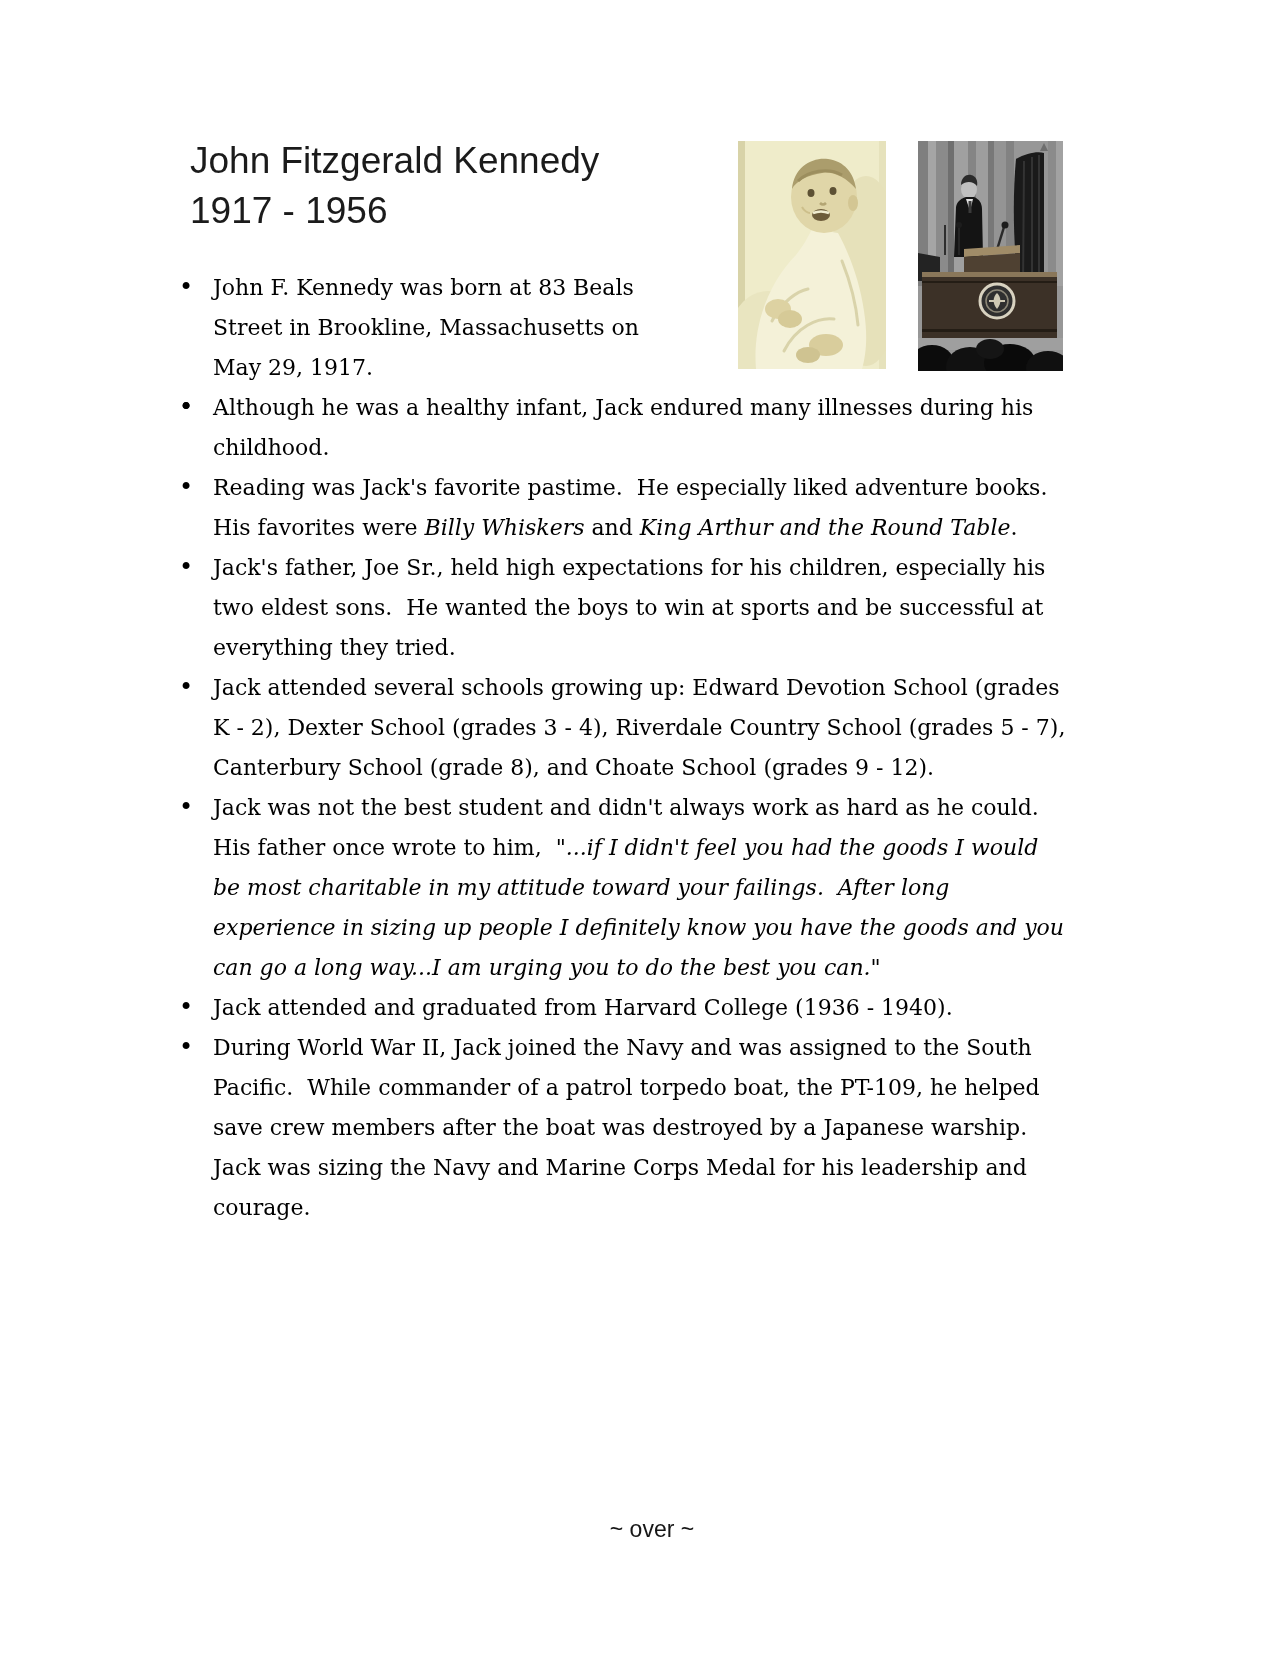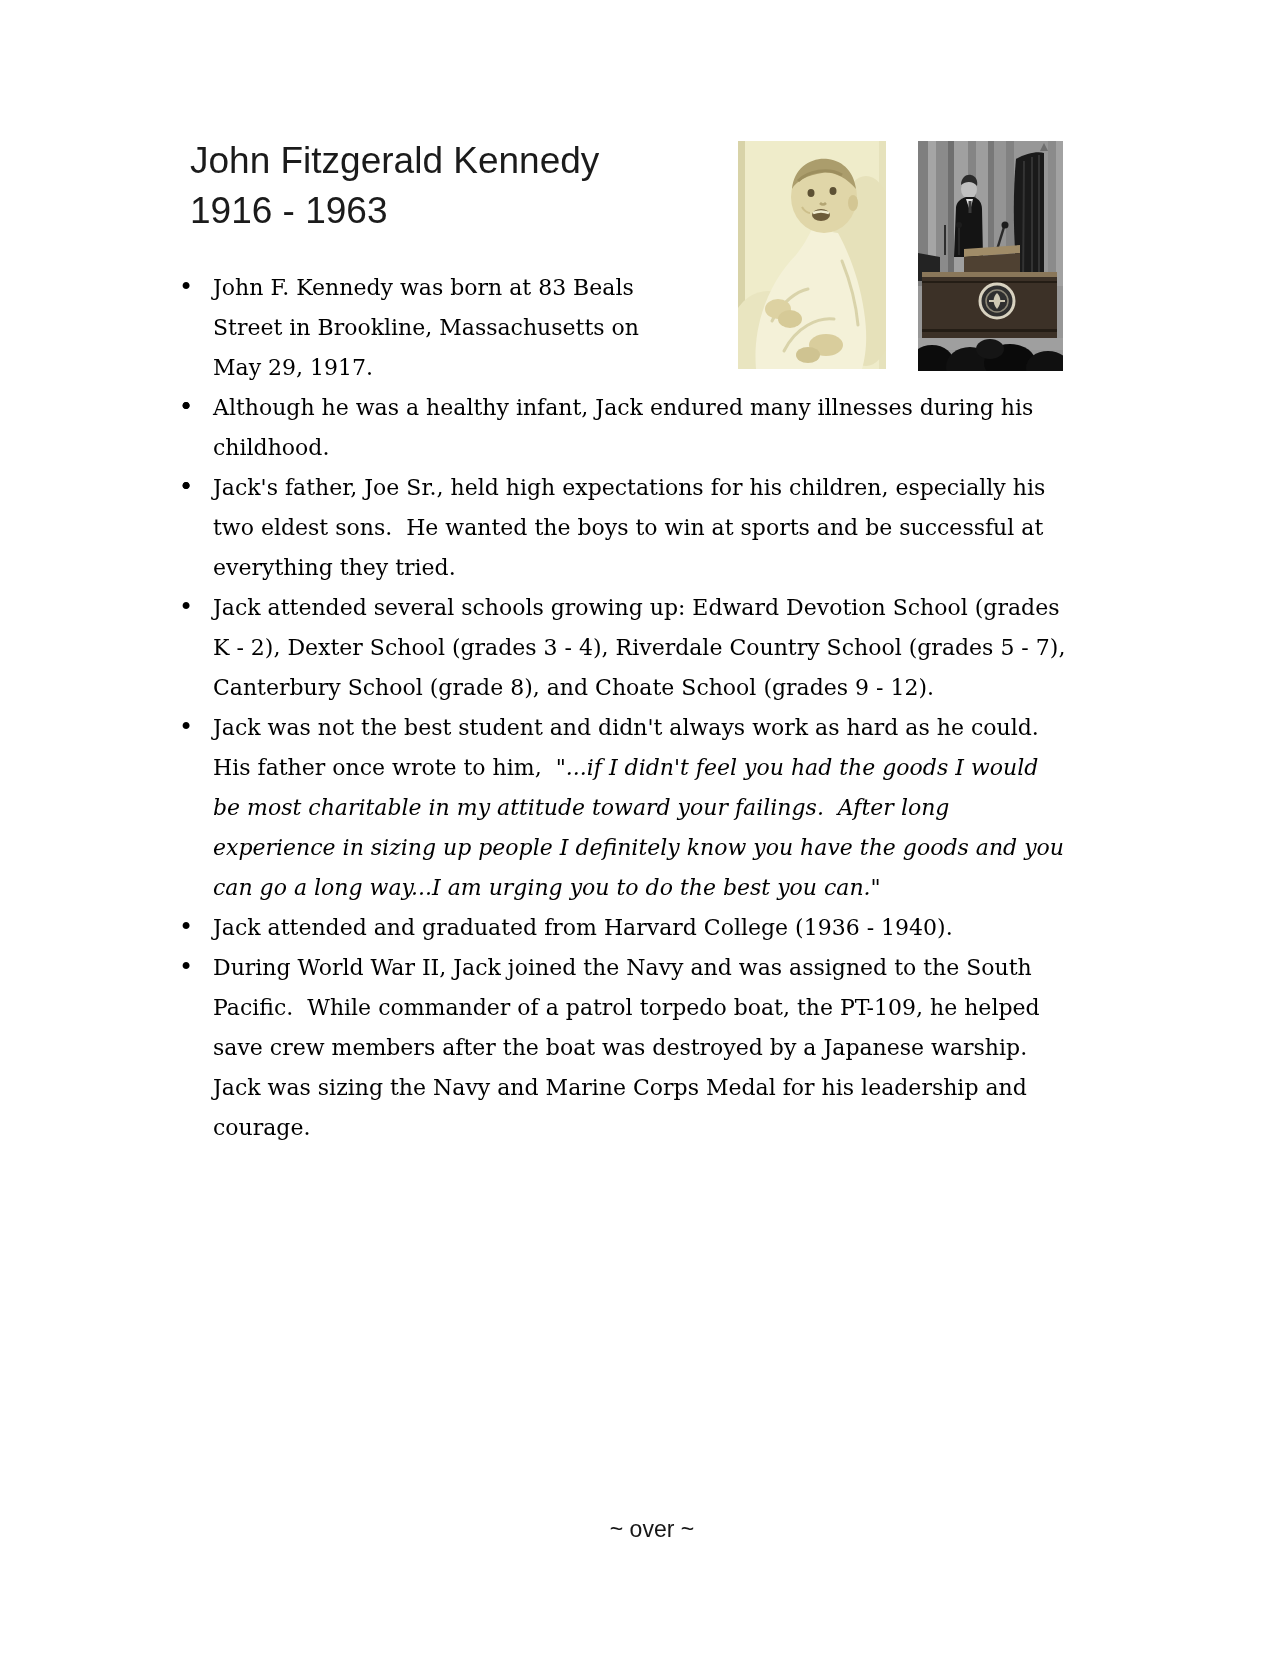--- a/index.html
+++ b/index.html
@@ -49,21 +49,21 @@
     color:#161616;
   }
 </style>
 </head>
 <body>
 
 <div class="page">
 
   <h1 class="title">
     <div>John Fitzgerald Kennedy</div>
-    <div>1916 - 1963</div>
+    <div>1917 - 1956</div>
   </h1>
 
   <div class="photos">
     <figure class="photo">
       <svg width="148" height="228" viewBox="0 0 148 228">
         <rect width="148" height="228" fill="#efecca"></rect>
         <rect x="0" y="0" width="7" height="228" fill="#d8d3a8"></rect>
         <rect x="141" y="0" width="7" height="228" fill="#e6e2bc"></rect>
         <ellipse cx="128" cy="130" rx="36" ry="95" fill="#e6e1ba"></ellipse>
         <ellipse cx="30" cy="200" rx="40" ry="50" fill="#e9e5c0"></ellipse>
@@ -152,21 +152,21 @@
         <ellipse cx="130" cy="227" rx="22" ry="17" fill="#101010"></ellipse>
         <ellipse cx="72" cy="208" rx="14" ry="10" fill="#151515"></ellipse>
       </svg>
     </figure>
   </div>
 
   <ul class="bullets" id="bullet-list">
       <li class="beside-photos"><span class="marker">•</span><span class="li-text"><span>John F. Kennedy was born at 83 Beals Street in Brookline, Massachusetts on May 29, 1917.</span></span></li>
       <li><span class="marker">•</span></li>
       <li><span class="marker">•</span><span class="li-text"><span>Although he was a healthy infant, Jack endured many illnesses during his childhood.</span></span></li>
-      <li><span class="marker">•</span></li>
+      <li><span class="marker">•</span><span class="li-text"><span>Reading was Jack's favorite pastime.  He especially liked adventure books. His favorites were </span><em>Billy Whiskers</em><span> and </span><em>King Arthur and the Round Table</em><span>.</span></span></li>
       <li><span class="marker">•</span><span class="li-text"><span>Jack's father, Joe Sr., held high expectations for his children, especially his two eldest sons.  He wanted the boys to win at sports and be successful at everything they tried.</span></span></li>
       <li><span class="marker">•</span><span class="li-text"><span>Jack attended several schools growing up: Edward Devotion School (grades K - 2), Dexter School (grades 3 - 4), Riverdale Country School (grades 5 - 7), Canterbury School (grade 8), and Choate School (grades 9 - 12).</span></span></li>
       <li><span class="marker">•</span><span class="li-text"><span>Jack was not the best student and didn't always work as hard as he could. His father once wrote to him,  </span><em>"...if I didn't feel you had the goods I would be most charitable in my attitude toward your failings.  After long experience in sizing up people I definitely know you have the goods and you can go a long way...I am urging you to do the best you can."</em></span></li>
       <li><span class="marker">•</span><span class="li-text"><span>Jack attended and graduated from Harvard College (1936 - 1940).</span></span></li>
       <li><span class="marker">•</span><span class="li-text"><span>During World War II, Jack joined the Navy and was assigned to the South Pacific.  While commander of a patrol torpedo boat, the PT-109, he helped save crew members after the boat was destroyed by a Japanese warship.  Jack was sizing the Navy and Marine Corps Medal for his leadership and courage.</span></span></li>
     </ul>
 
   <div class="footer">~ over ~</div>
 
 </div>

